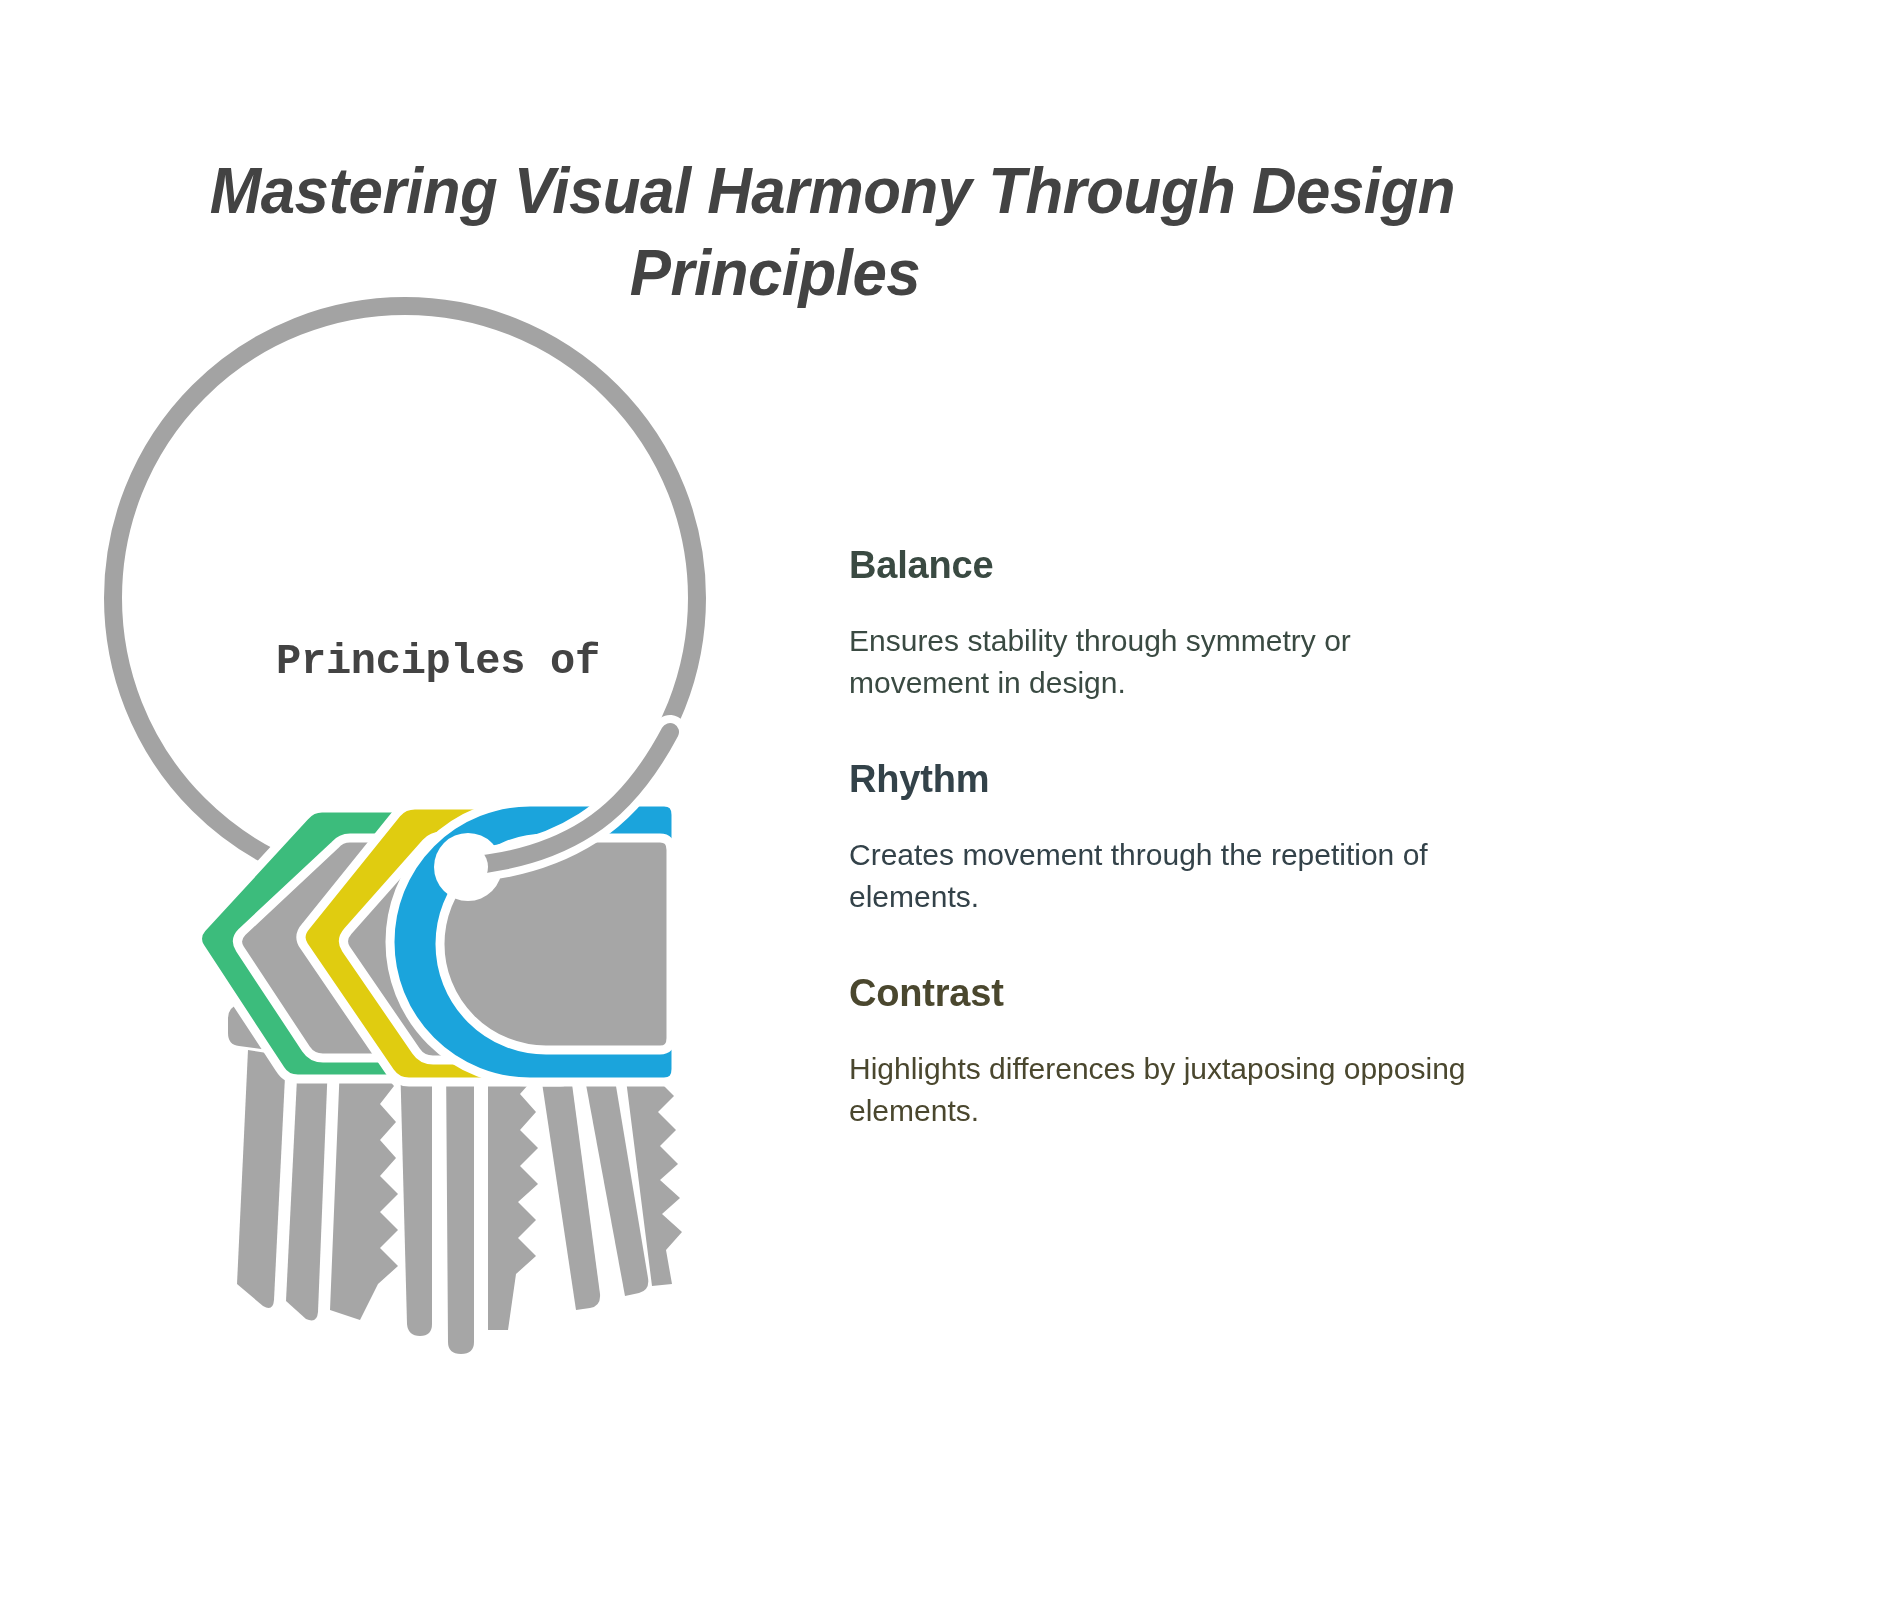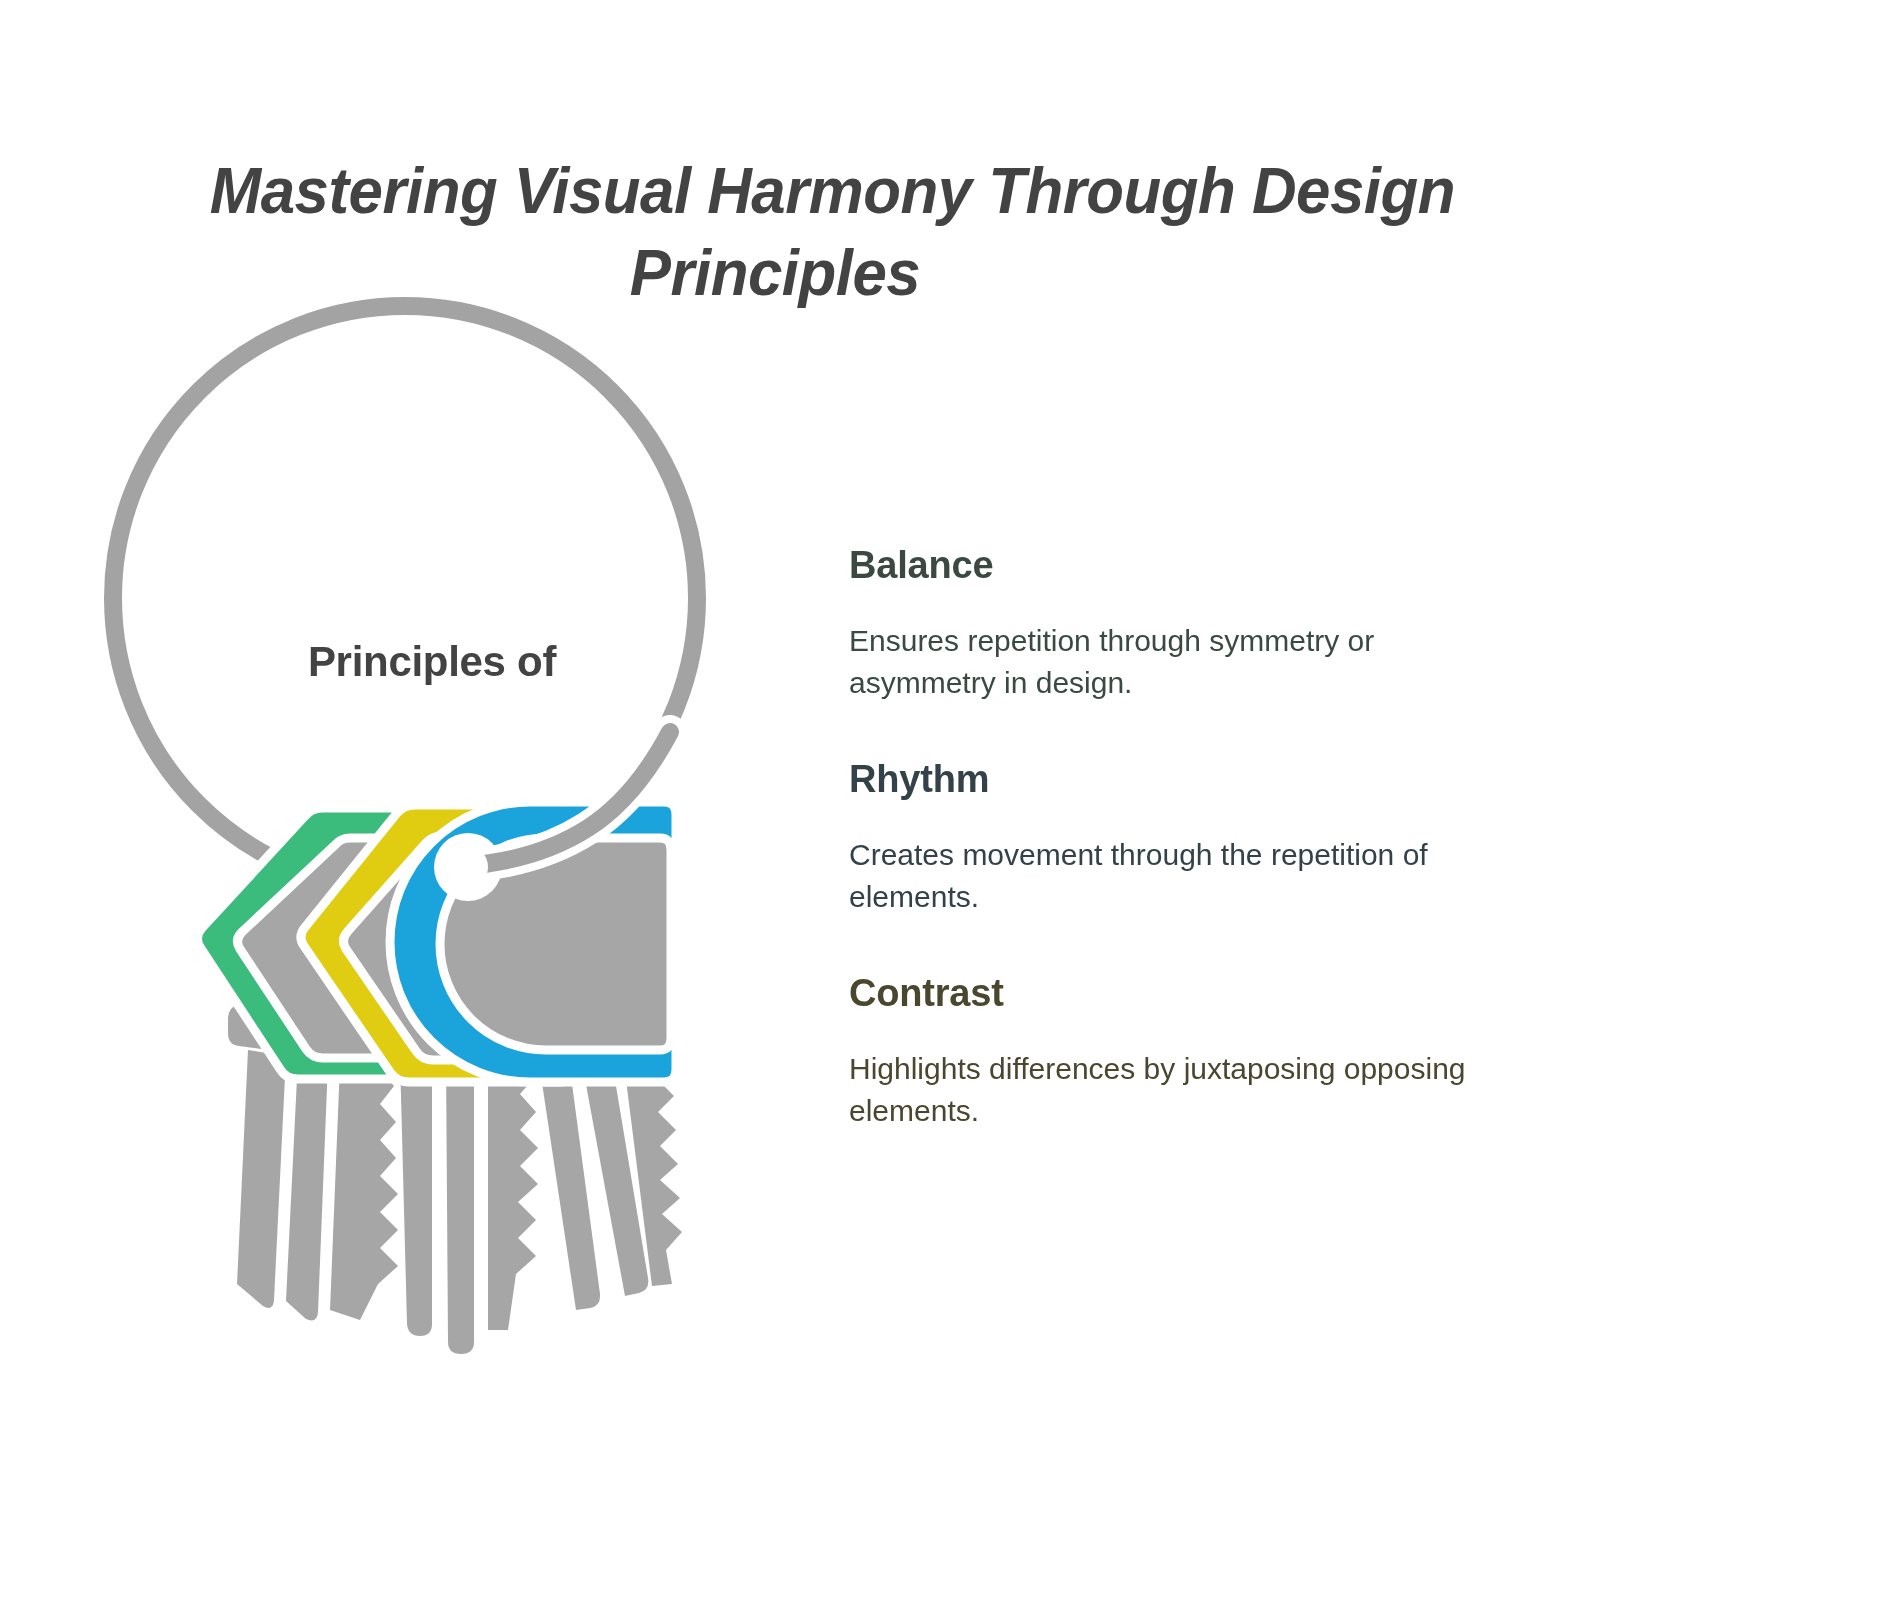--- a/index.html
+++ b/index.html
@@ -48,25 +48,26 @@
   #keyring-svg {
     position: absolute;
     left: 0;
     top: 0;
     width: 760px;
     height: 1330px;
   }
 
   #center-label {
     position: absolute;
-    left: 152px;
+    left: 158px;
     top: 375px;
     width: 440px;
     text-align: center;
     pointer-events: none;
+    font-family: Liberation Mono, monospace;
   }
   #center-label .center-line {
     display: block;
     font-size: 42px;
     line-height: 54px;
     font-weight: bold;
     color: #434343;
     letter-spacing: -0.3px;
     white-space: nowrap;
   }
@@ -334,21 +335,21 @@
 
   <div id="center-label">
     <span class="center-line">Principles of</span>
   </div>
 </div>
 
 <div id="principles-column">
 
   <div class="principle-item">
     <div class="principle-heading" style="color:#3a4a42">Balance</div>
-    <div class="principle-desc" style="color:#3a4a42">Ensures repetition through symmetry or asymmetry in design.</div>
+    <div class="principle-desc" style="color:#3a4a42">Ensures stability through symmetry or movement in design.</div>
   </div>
 
   <div class="principle-item">
     <div class="principle-heading" style="color:#334249">Rhythm</div>
     <div class="principle-desc" style="color:#334249">Creates movement through the repetition of elements.</div>
   </div>
 
   <div class="principle-item">
     <div class="principle-heading" style="color:#4a472e">Contrast</div>
     <div class="principle-desc" style="color:#4a472e">Highlights differences by juxtaposing opposing elements.</div>

